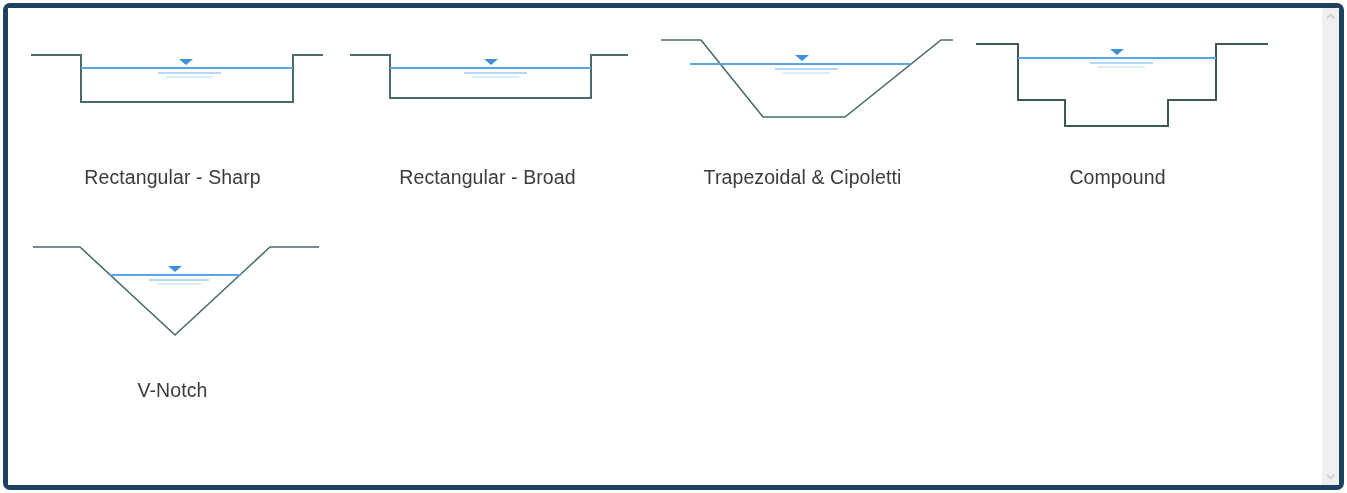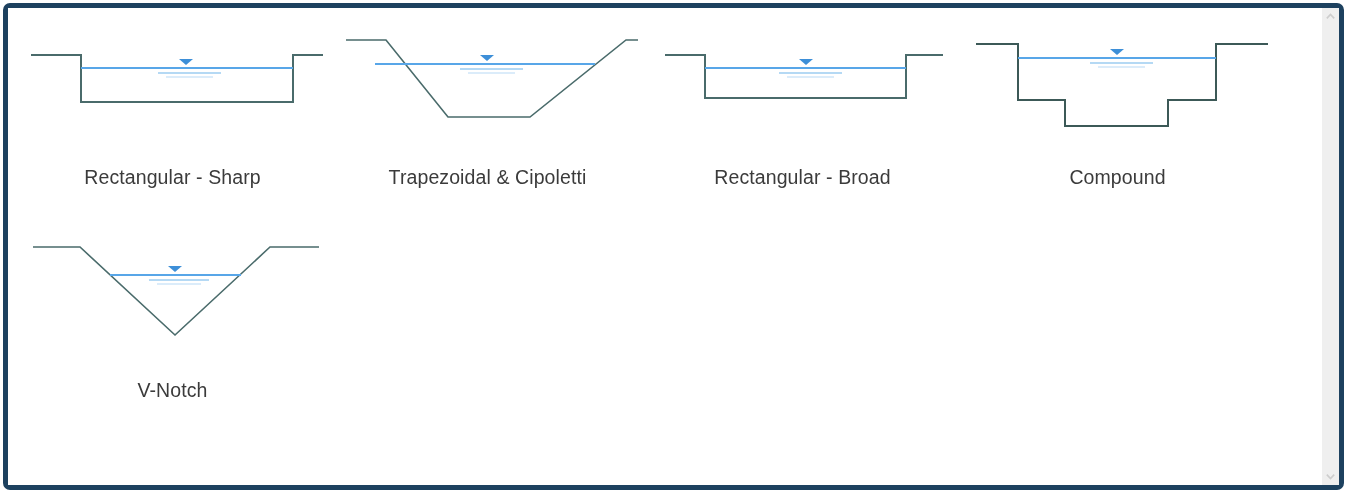--- a/index.html
+++ b/index.html
@@ -118,38 +118,38 @@
             <path d="M 156 37 L 170 37 L 163 43 Z" fill="#3d8fd8"></path>
 
             <line x1="135" y1="51" x2="198" y2="51" stroke="#9ccdf0" stroke-width="1.6"></line>
             <line x1="143" y1="55" x2="190" y2="55" stroke="#cfe6f8" stroke-width="1.6"></line>
           </svg>
           <div class="weir-label">Rectangular - Sharp</div>
         </div>
 
         <div class="weir-card">
           <svg class="figure" viewBox="0 0 300 130">
+            <path d="M 12 33 L 52 33 L 52 76 L 253 76 L 253 33 L 290 33" fill="none" stroke="#4a6b6b" stroke-width="2" stroke-linejoin="miter"></path>
+            <line x1="52" y1="46" x2="253" y2="46" stroke="#58a6e8" stroke-width="2"></line>
+            <path d="M 146 37 L 160 37 L 153 43 Z" fill="#3d8fd8"></path>
+            <line x1="126" y1="51" x2="189" y2="51" stroke="#9ccdf0" stroke-width="1.6"></line>
+            <line x1="134" y1="55" x2="181" y2="55" stroke="#cfe6f8" stroke-width="1.6"></line>
+          </svg>
+          <div class="weir-label">Rectangular - Broad</div>
+        </div>
+
+        <div class="weir-card">
+          <svg class="figure" viewBox="0 0 300 130">
             <path d="M 8 18 L 48 18 L 110 95 L 192 95 L 288 18 L 300 18" fill="none" stroke="#4a6b6b" stroke-width="1.6" stroke-linejoin="miter"></path>
             <line x1="37" y1="42" x2="257" y2="42" stroke="#58a6e8" stroke-width="2"></line>
             <path d="M 142 33 L 156 33 L 149 39 Z" fill="#3d8fd8"></path>
             <line x1="122" y1="47" x2="185" y2="47" stroke="#9ccdf0" stroke-width="1.6"></line>
             <line x1="130" y1="51" x2="177" y2="51" stroke="#cfe6f8" stroke-width="1.6"></line>
           </svg>
           <div class="weir-label">Trapezoidal &amp; Cipoletti</div>
-        </div>
-
-        <div class="weir-card">
-          <svg class="figure" viewBox="0 0 300 130">
-            <path d="M 12 33 L 52 33 L 52 76 L 253 76 L 253 33 L 290 33" fill="none" stroke="#4a6b6b" stroke-width="2" stroke-linejoin="miter"></path>
-            <line x1="52" y1="46" x2="253" y2="46" stroke="#58a6e8" stroke-width="2"></line>
-            <path d="M 146 37 L 160 37 L 153 43 Z" fill="#3d8fd8"></path>
-            <line x1="126" y1="51" x2="189" y2="51" stroke="#9ccdf0" stroke-width="1.6"></line>
-            <line x1="134" y1="55" x2="181" y2="55" stroke="#cfe6f8" stroke-width="1.6"></line>
-          </svg>
-          <div class="weir-label">Rectangular - Broad</div>
         </div>
 
         <div class="weir-card">
           <svg class="figure" viewBox="0 0 300 130">
             <path d="M 8 22 L 50 22 L 50 78 L 97 78 L 97 104 L 200 104 L 200 78 L 248 78 L 248 22 L 300 22" fill="none" stroke="#3c5957" stroke-width="2" stroke-linejoin="miter"></path>
             <line x1="50" y1="36" x2="248" y2="36" stroke="#58a6e8" stroke-width="2"></line>
             <path d="M 142 27 L 156 27 L 149 33 Z" fill="#3d8fd8"></path>
             <line x1="122" y1="41" x2="185" y2="41" stroke="#9ccdf0" stroke-width="1.6"></line>
             <line x1="130" y1="45" x2="177" y2="45" stroke="#cfe6f8" stroke-width="1.6"></line>
           </svg>

